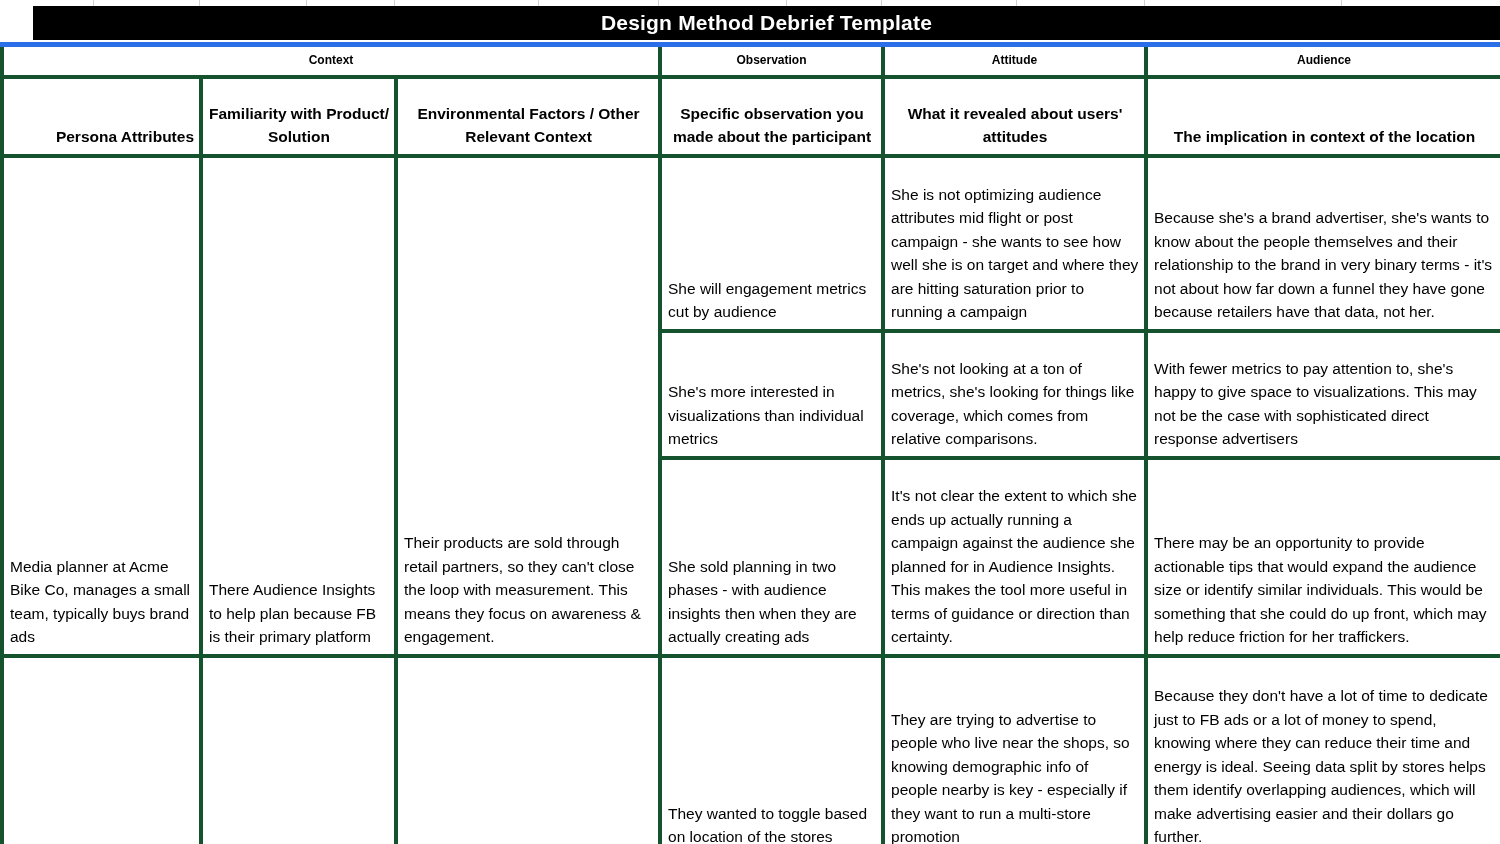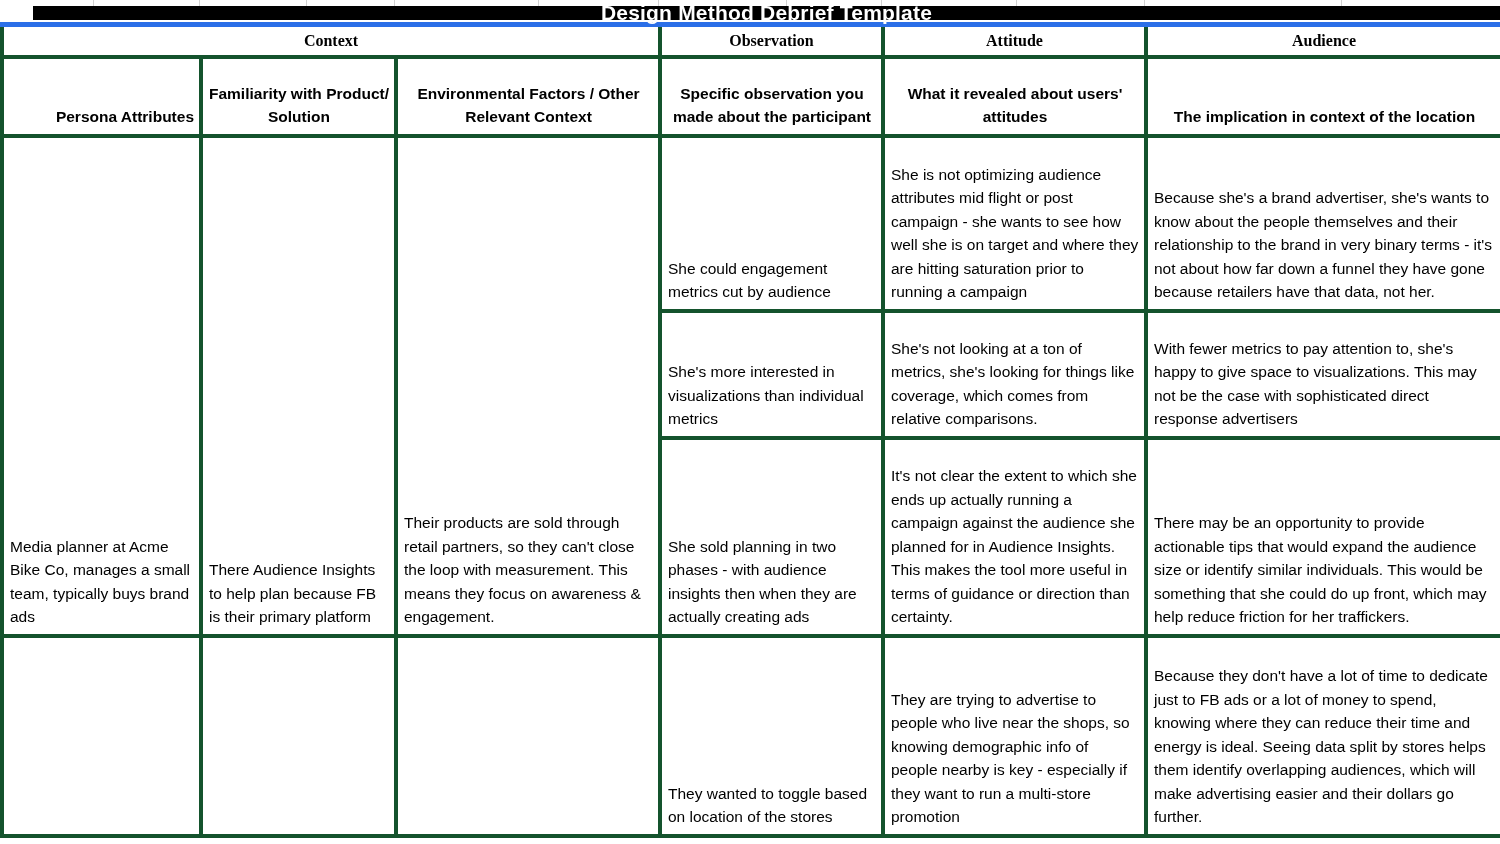--- a/index.html
+++ b/index.html
@@ -8,21 +8,21 @@
     width: 1500px; height: 844px;
     overflow: hidden;
     background: #ffffff;
     font-family: "Liberation Sans", sans-serif;
   }
   
   .top-strip { position: relative; height: 6px; background: #ffffff; }
   .tick { position: absolute; top: 0; width: 1px; height: 6px; background: #d2d2d2; }
 
   
-  .title-row { display: flex; height: 14px; }
+  .title-row { display: flex; height: 34px; text-decoration: underline; }
   .title-gap { width: 33px; background: #ffffff; }
   .title-bar {
     flex: 1; background: #000000; color: #ffffff;
     display: flex; align-items: center; justify-content: center;
     font-weight: bold; font-size: 21px; letter-spacing: 0.2px;
   }
   .gap2 { height: 2px; background: #ffffff; }
 
   
   .freeze-line { height: 5px; background: #2b6fe8; }
@@ -37,21 +37,21 @@
     vertical-align: bottom;
     padding: 2px 5px 5px 6px;
     font-size: 15.5px;
     line-height: 23.5px;
     overflow: hidden;
     word-wrap: break-word;
     color: #000000;
     background: #ffffff;
   }
   thead th { text-align: center; font-weight: bold; }
-  .group-row th { height: 29px; font-size: 16px; padding: 2px 3px; vertical-align: middle; border-top: none; font-family: Liberation Serif, serif; }
+  .group-row th { height: 29px; font-size: 12px; padding: 2px 3px; vertical-align: middle; border-top: none; }
   .col-row th { height: 79px; }
   th.left-align { text-align: right; }
   td { text-align: left; }
   tr.br1 { height: 175px; }
   tr.br2 { height: 127px; }
   tr.br3 { height: 198px; }
   tr.br4 { height: 200px; }
 </style>
 </head>
 <body>
@@ -105,21 +105,21 @@
         <th>Specific observation you made about the participant</th>
         <th>What it revealed about users' attitudes</th>
         <th>The implication in context of the location</th>
       </tr>
     </thead>
     <tbody>
       <tr class="br1">
         <td rowspan="3">Media planner at Acme Bike Co, manages a small team, typically buys brand ads</td>
         <td rowspan="3">There Audience Insights to help plan because FB is their primary platform</td>
         <td rowspan="3">Their products are sold through retail partners, so they can't close the loop with measurement. This means they focus on awareness &amp; engagement.</td>
-        <td>She could engagement metrics cut by audience</td>
+        <td>She will engagement metrics cut by audience</td>
         <td>She is not optimizing audience attributes mid flight or post campaign - she wants to see how well she is on target and where they are hitting saturation prior to running a campaign</td>
         <td>Because she's a brand advertiser, she's wants to know about the people themselves and their relationship to the brand in very binary terms - it's not about how far down a funnel they have gone because retailers have that data, not her.</td>
       </tr>
       <tr class="br2">
         <td>She's more interested in visualizations than individual metrics</td>
         <td>She's not looking at a ton of metrics, she's looking for things like coverage, which comes from relative comparisons.</td>
         <td>With fewer metrics to pay attention to, she's happy to give space to visualizations. This may not be the case with sophisticated direct response advertisers</td>
       </tr>
       <tr class="br3">
         <td>She sold planning in two phases - with audience insights then when they are actually creating ads</td>

